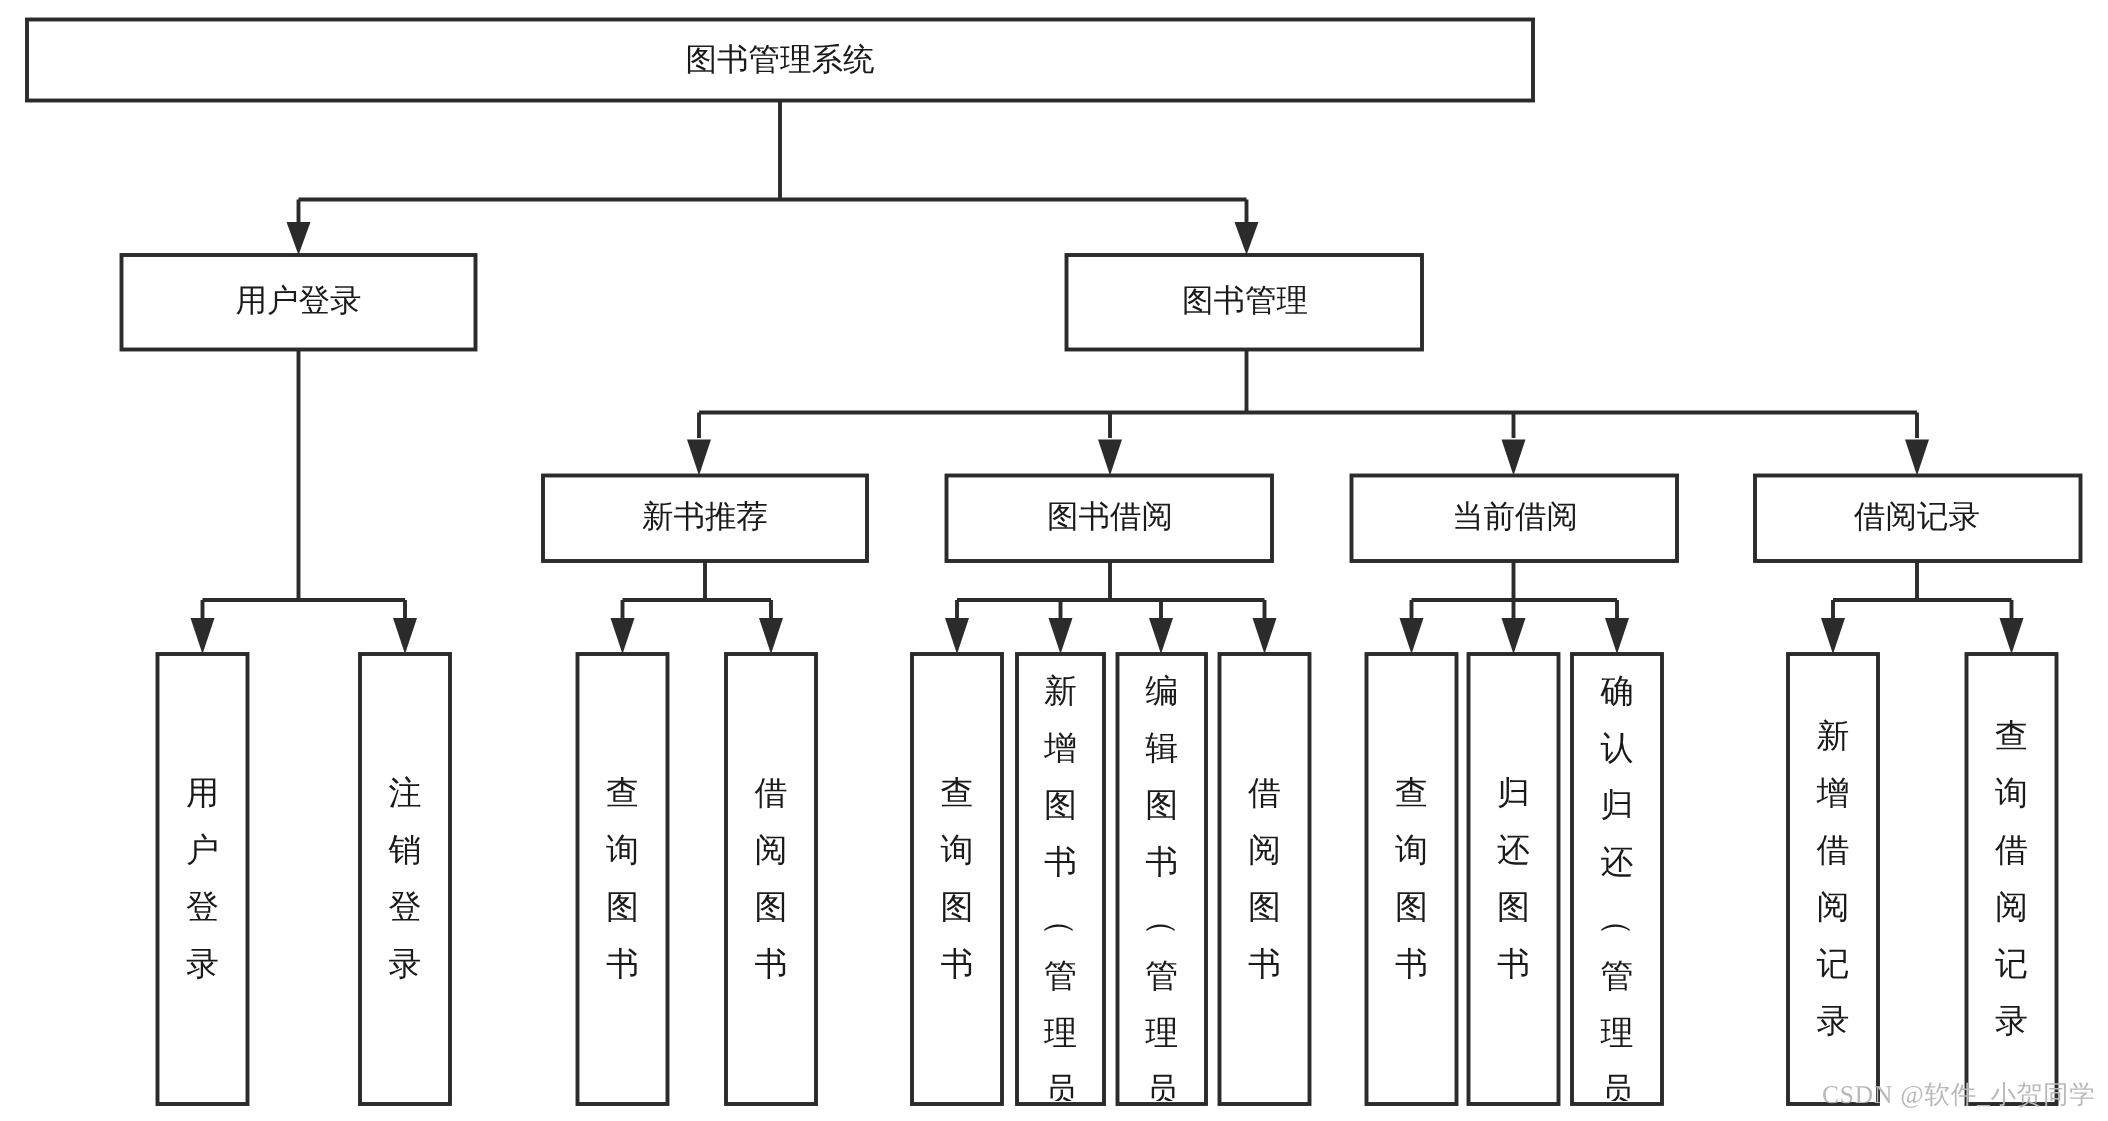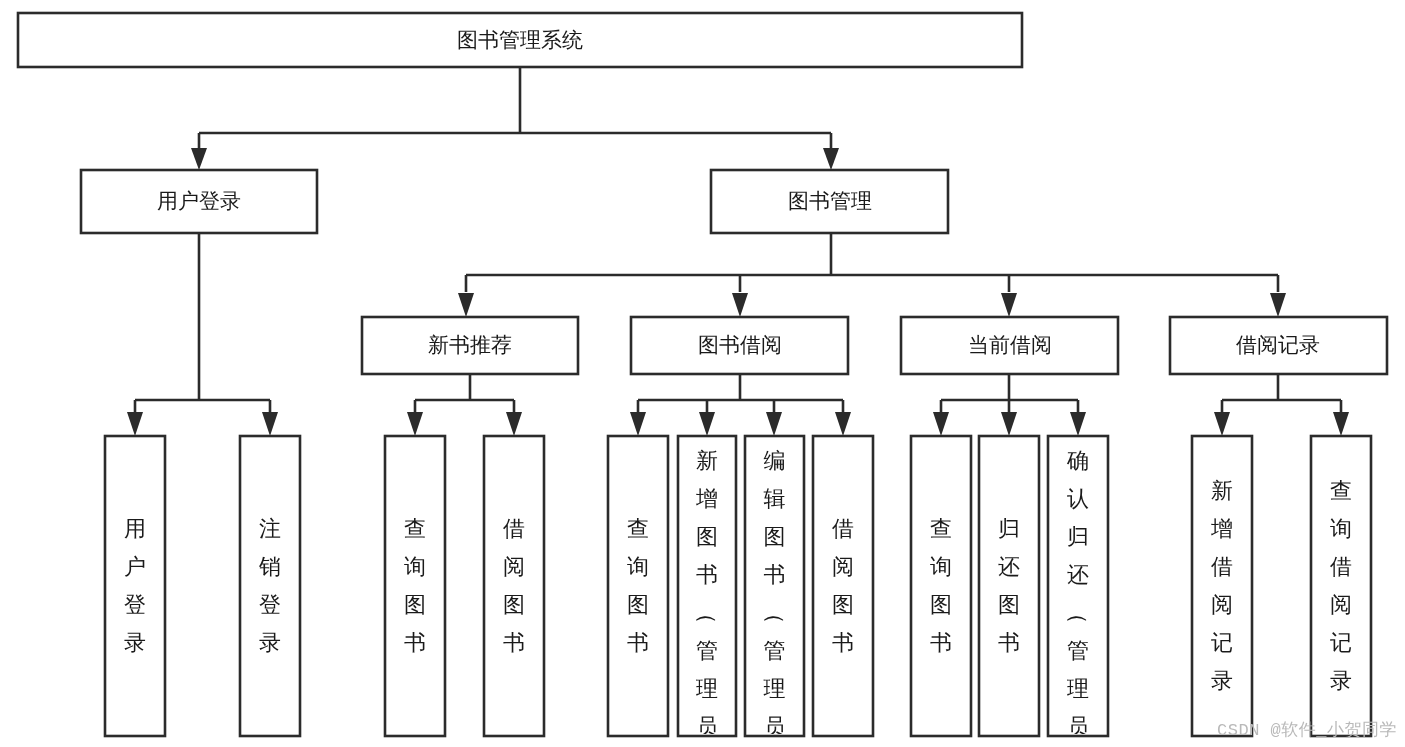--- a/index.html
+++ b/index.html
@@ -50,21 +50,21 @@
     font-family: "Liberation Sans", "DejaVu Sans", sans-serif;
     fill: #1a1a1a;
     font-size: 21px;
     text-anchor: middle;
     dominant-baseline: middle;
   }
   .watermark {
     position: absolute;
     right: 8px;
     bottom: 6px;
-    font-family: Liberation Mono, monospace;
+    font-family: Liberation Serif, serif;
     font-size: 17px;
     color: #b9b9b9;
     letter-spacing: 0.5px;
     white-space: nowrap;
     pointer-events: none;
   }
 </style>
 </head>
 <body>
 

